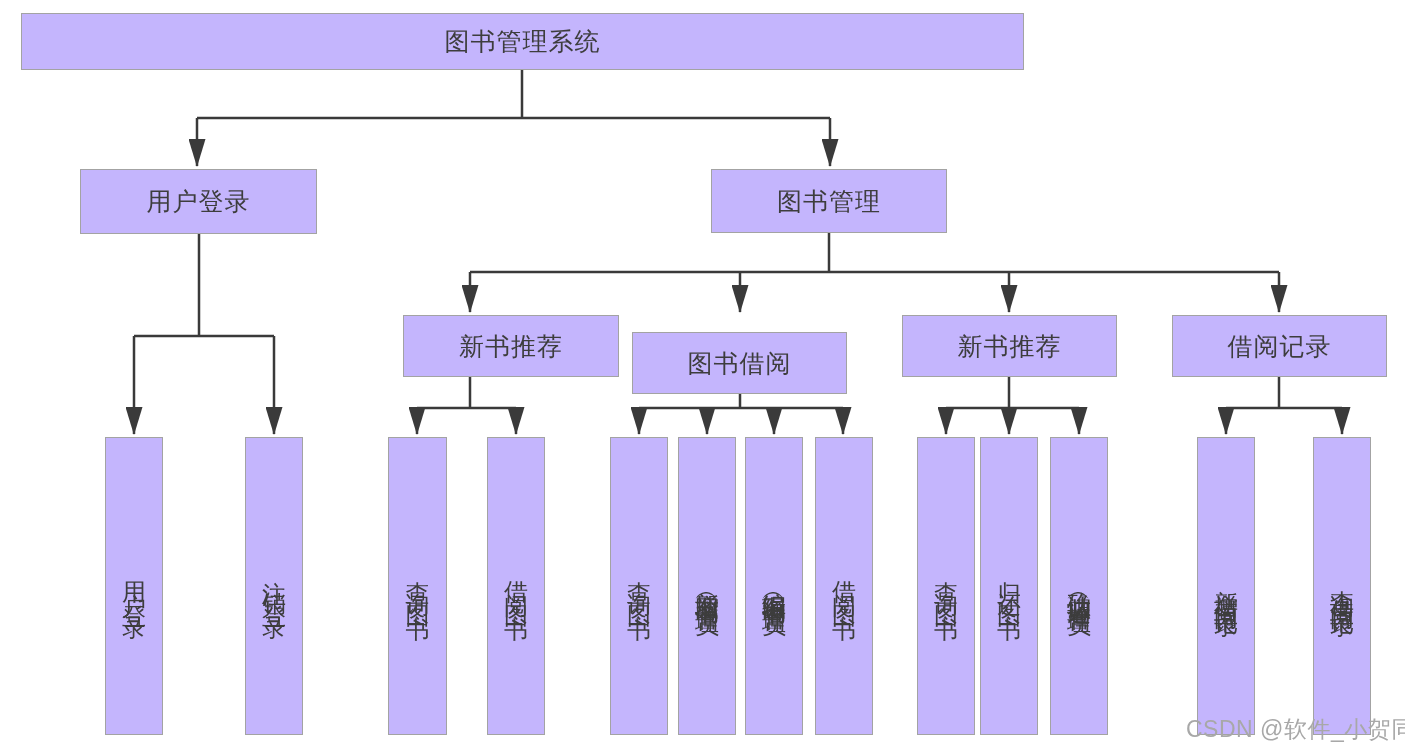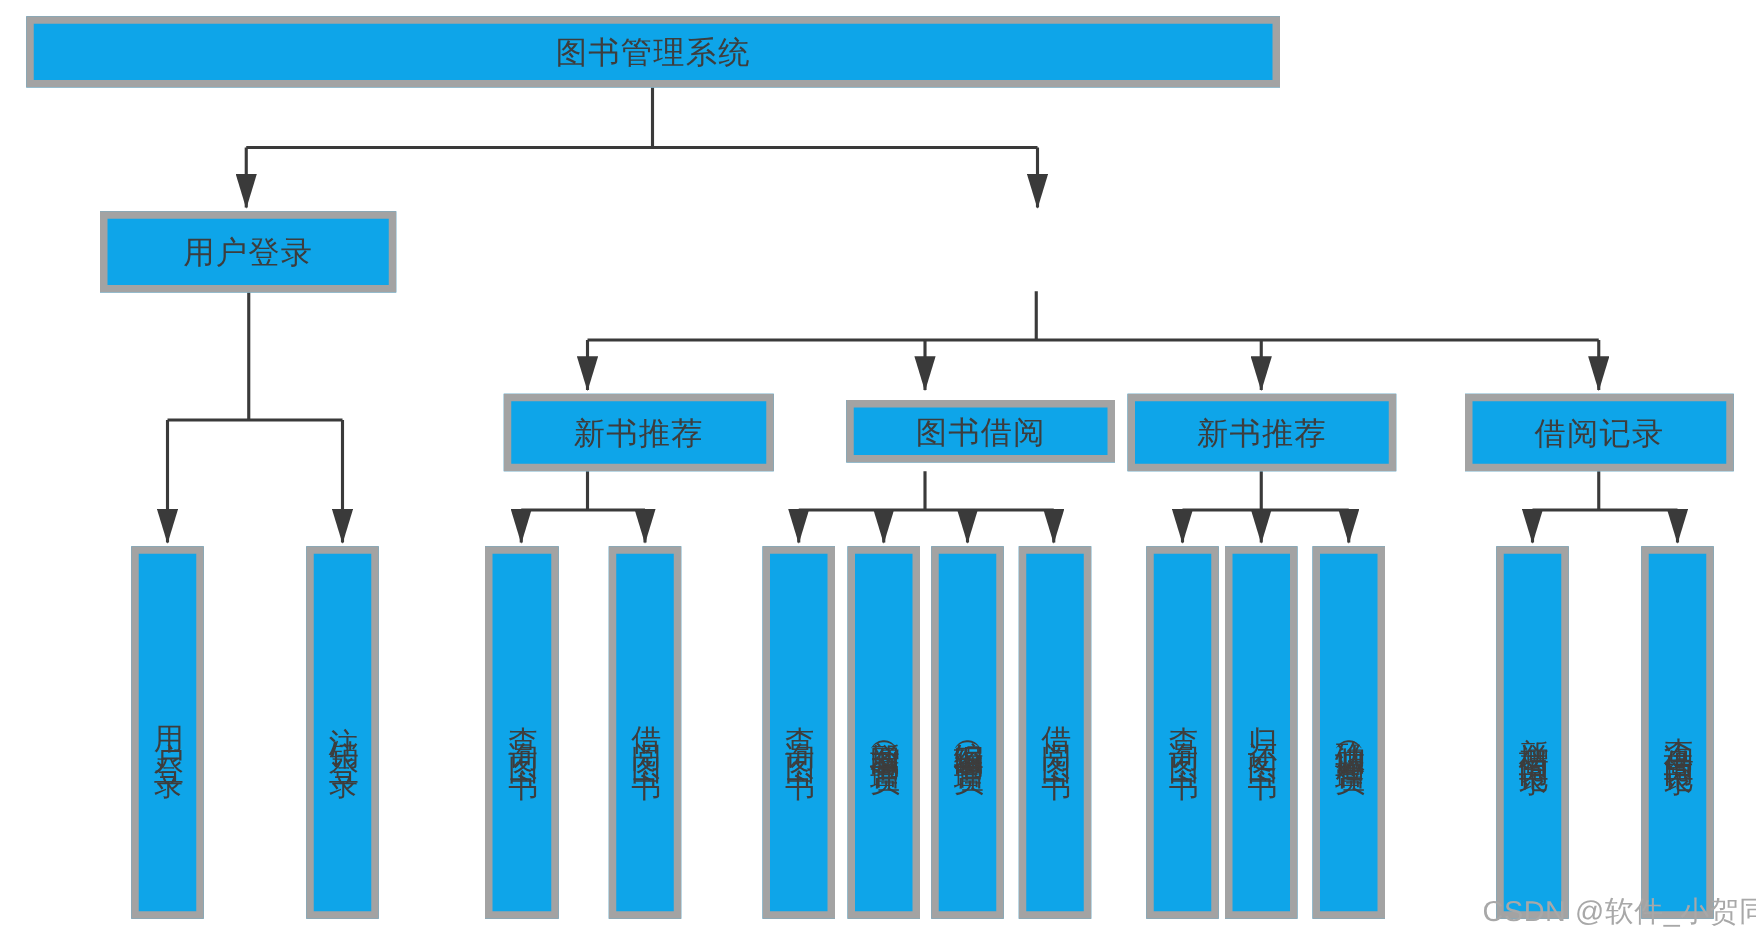--- a/index.html
+++ b/index.html
@@ -2,22 +2,22 @@
 <html><head>
 <meta charset="utf-8">
 <style>
   html,body{margin:0;padding:0;background:#ffffff;}
   .stage{
     position:relative;width:1405px;height:747px;background:#ffffff;overflow:hidden;
     font-family:"Liberation Sans","DejaVu Sans",sans-serif;color:#3d3d3d;
   }
   .wires{position:absolute;left:0;top:0;pointer-events:none;}
   .box{
-    position:absolute;box-sizing:border-box;background:#0ea5e9;
-    border:6px solid #a3a3a3;display:flex;align-items:center;justify-content:center;
+    position:absolute;box-sizing:border-box;background:#c4b5fd;
+    border:1px solid #a3a3a3;display:flex;align-items:center;justify-content:center;
   }
   .hbox{font-size:25px;letter-spacing:1px;white-space:nowrap;}
   .vbox span{
     writing-mode:vertical-rl;text-orientation:mixed;
     font-size:24px;line-height:1;display:block;
   }
   .ls4 span{letter-spacing:12px;}
   .ls6 span{letter-spacing:5px;}
   .ls9 span{letter-spacing:3px;}
   .watermark{
@@ -69,23 +69,24 @@
 
       <path d="M1279 377 V408 M1226 408 H1342"></path>
       <line x1="1226" y1="408" x2="1226" y2="434" marker-end="url(#arrow)"></line>
       <line x1="1342" y1="408" x2="1342" y2="434" marker-end="url(#arrow)"></line>
     </g>
   </svg>
 
   <div class="box hbox" style="left:21px;top:13px;width:1003px;height:57px;">图书管理系统</div>
 
   <div class="box hbox" style="left:80px;top:169px;width:237px;height:65px;">用户登录</div>
+  <div class="box hbox" style="left:711px;top:169px;width:236px;height:64px;">图书管理</div>
 
   <div class="box hbox" style="left:362px;top:315px;width:216px;height:62px;margin-left:41px;">新书推荐</div>
-  <div class="box hbox" style="left:632px;top:320px;width:215px;height:50px;margin-left:45px;">图书借阅</div>
+  <div class="box hbox" style="left:632px;top:332px;width:215px;height:62px;">图书借阅</div>
   <div class="box hbox" style="left:902px;top:315px;width:215px;height:62px;">新书推荐</div>
   <div class="box hbox" style="left:1172px;top:315px;width:215px;height:62px;">借阅记录</div>
 
   <div class="box vbox ls4" style="left:105px;top:437px;width:58px;height:298px;">
     <span>用户登录</span>
     </div>
   <div class="box vbox ls4" style="left:245px;top:437px;width:58px;height:298px;">
     <span>注销登录</span>
     </div>
 

